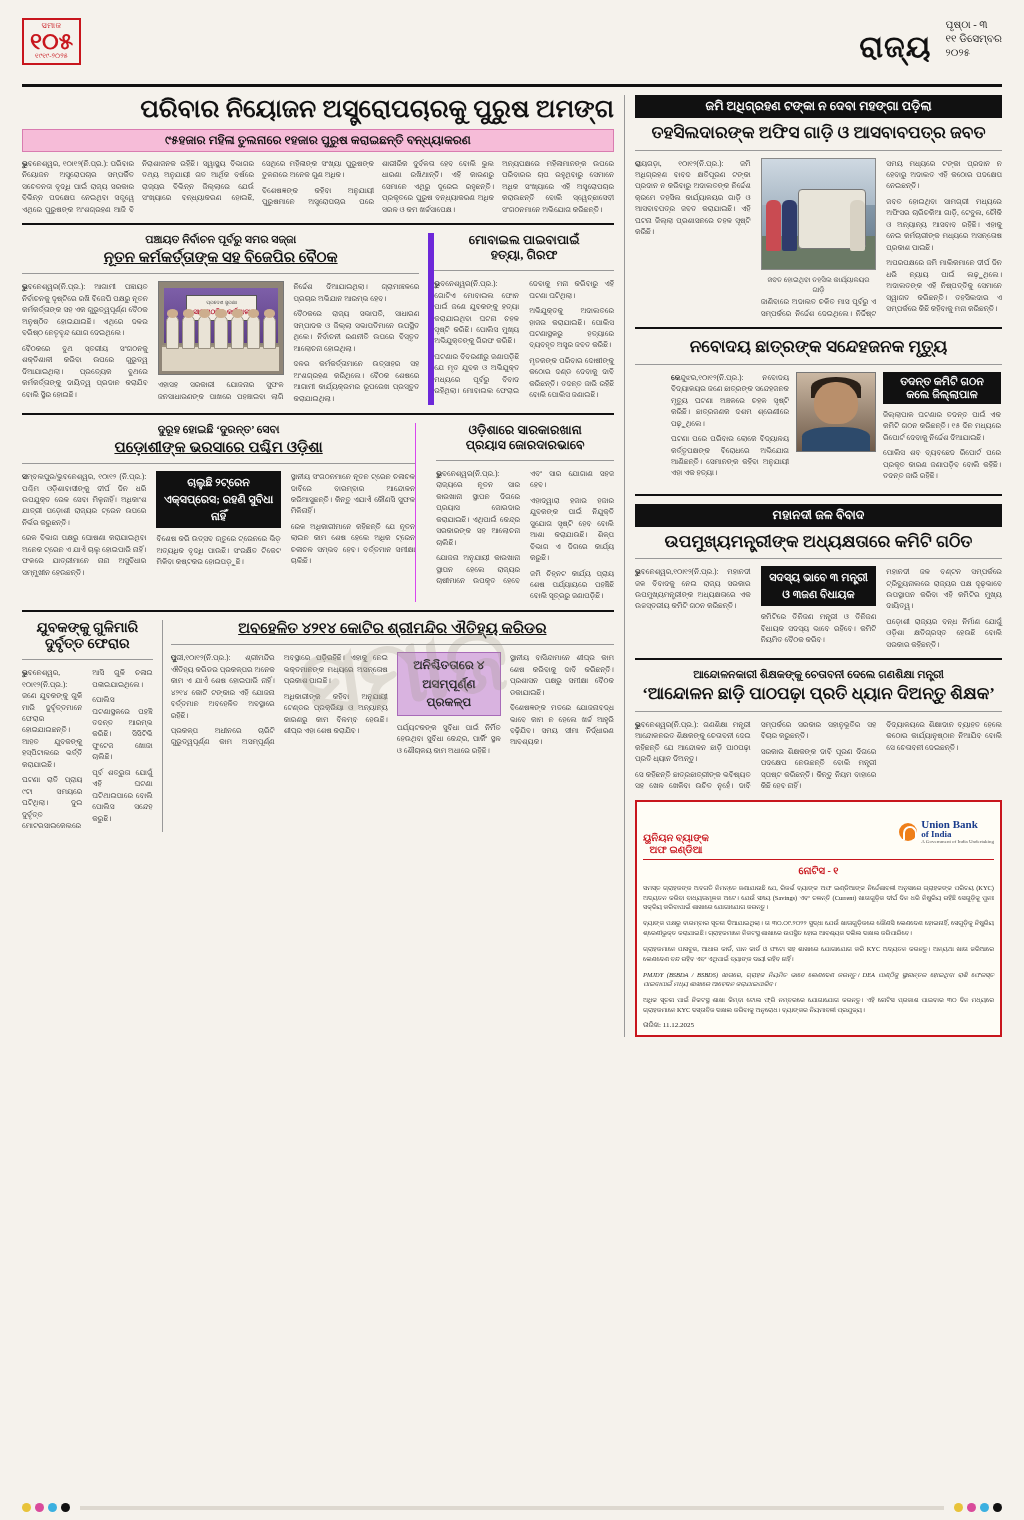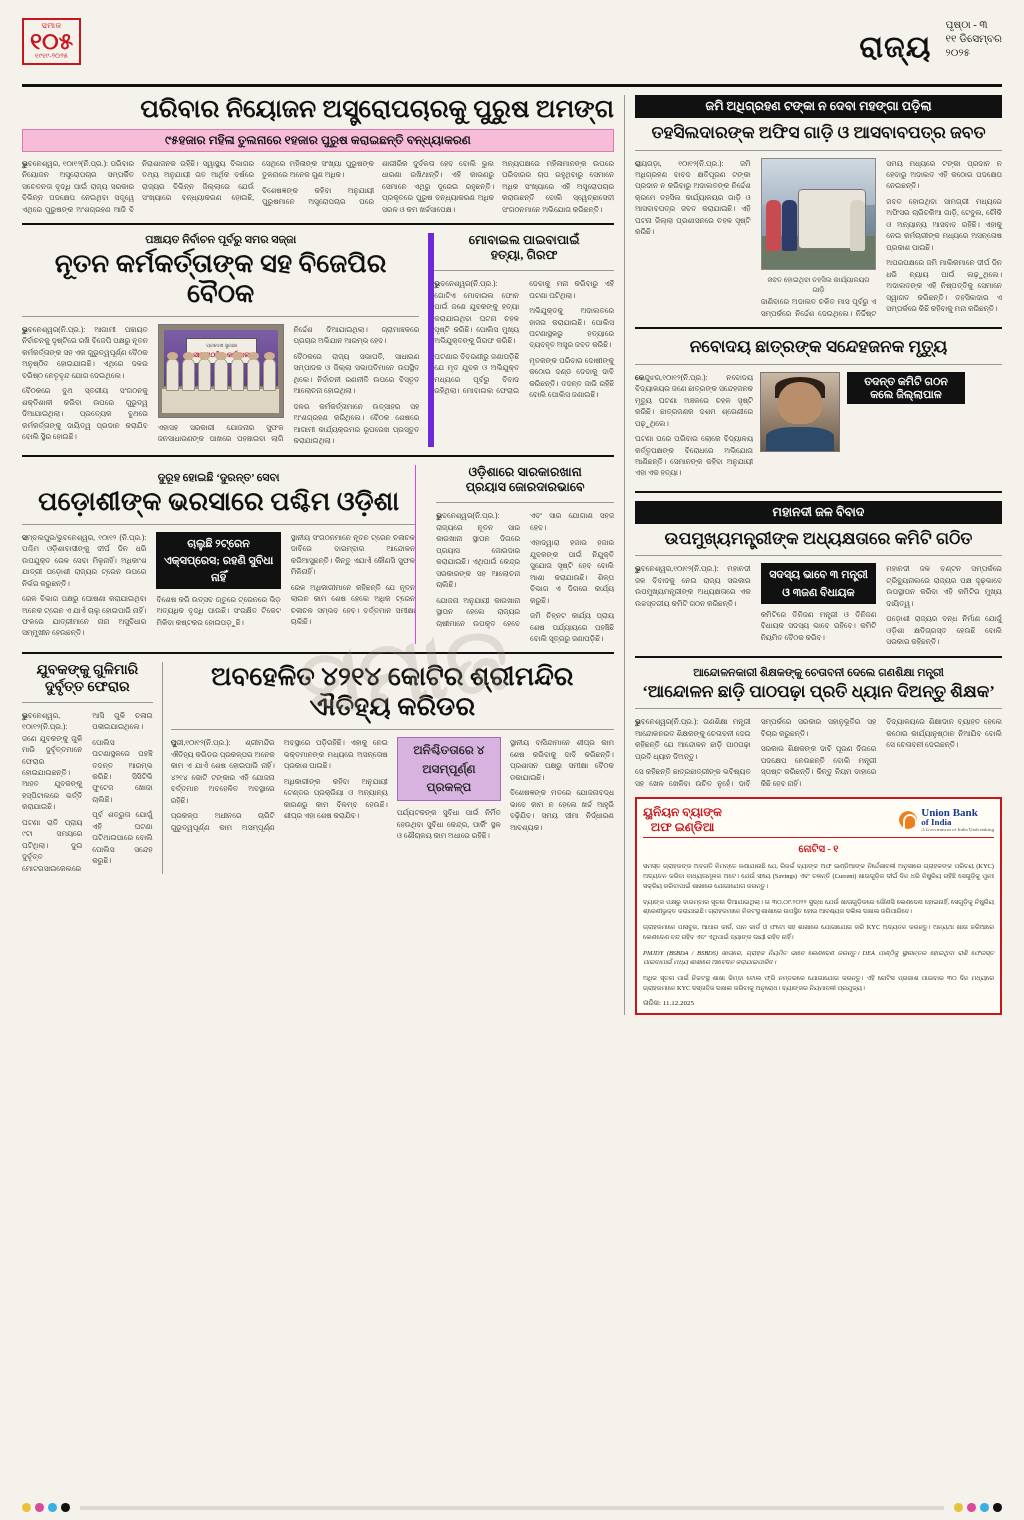--- a/index.html
+++ b/index.html
@@ -44,21 +44,21 @@
   
   .body-grid{display:flex;gap:10px;margin-top:8px;}
   .col-left{width:592px;}
   .col-right{width:368px;border-left:1px solid #999;padding-left:10px;}
 
   
   .headline{
     font-weight:bold;text-align:center;line-height:1.15;color:#111;
   }
   .h-xl{font-size:25px;text-align:right;}
-  .h-lg{font-size:26px;}
+  .h-lg{font-size:15px;text-decoration:underline;}
   .h-md{font-size:17px;}
   .h-sm{font-size:14px;}
   .kicker{
     text-align:center;font-size:11px;font-weight:bold;color:#111;margin-bottom:3px;
   }
   .pinkbar{
     background:#f6bcd8;border:1px solid #d97cb0;
     text-align:center;font-size:12px;font-weight:bold;padding:3px 4px;margin:5px 0 6px 0;
   }
   .blackbar{
@@ -114,21 +114,21 @@
   
   .ad-box{
     border:2px solid #c8161d;background:#fffdf6;padding:6px;margin-top:8px;
   }
   .ad-head{display:flex;align-items:center;justify-content:space-between;border-bottom:1px solid #c8161d;padding-bottom:3px;}
   .ub-logo{display:flex;align-items:center;gap:4px;}
   .ub-mark{width:18px;height:18px;border-radius:50%;background:#ef7f1a;position:relative;}
   .ub-mark:after{content:"";position:absolute;left:4px;top:3px;width:10px;height:12px;border:2px solid #fff;border-radius:50% 50% 0 0;border-bottom:none;}
   .ub-name{font-size:11px;font-weight:bold;color:#1a3c8c;line-height:1;}
   .ub-sub{font-size:5px;color:#555;}
-  .ub-left{font-size:12px;color:#c8161d;font-weight:bold;line-height:1.2;text-align:center;}
+  .ub-left{font-size:10px;color:#c8161d;font-weight:bold;line-height:1.2;text-align:center;margin-top:24px;}
   .ad-title{text-align:center;font-size:10px;font-weight:bold;color:#c8161d;margin:5px 0 4px;}
   .ad-text{font-size:6.4px;line-height:1.5;text-align:justify;color:#222;}
   .ad-date{font-size:7px;margin-top:6px;color:#222;}
 
   
   .footer{
     position:absolute;left:22px;right:22px;bottom:8px;
     display:flex;align-items:center;justify-content:space-between;
   }
   .dots{display:flex;gap:4px;}
@@ -231,21 +231,21 @@
             <p class="lead">ଭୁବନେଶ୍ୱର(ନି.ପ୍ର.): ଗୋଟିଏ ମୋବାଇଲ ଫୋନ ପାଇଁ ଜଣେ ଯୁବକଙ୍କୁ ହତ୍ୟା କରାଯାଇଥିବା ଘଟନା ଚହଳ ସୃଷ୍ଟି କରିଛି। ପୋଲିସ ମୁଖ୍ୟ ଅଭିଯୁକ୍ତଙ୍କୁ ଗିରଫ କରିଛି।</p>
             <p>ଘଟଣାର ବିବରଣୀରୁ ଜଣାପଡ଼ିଛି ଯେ ମୃତ ଯୁବକ ଓ ଅଭିଯୁକ୍ତ ମଧ୍ୟରେ ପୂର୍ବରୁ ବିବାଦ ରହିଥିଲା। ମୋବାଇଲ ଫେରାଇ ଦେବାକୁ ମନା କରିବାରୁ ଏହି ଘଟଣା ଘଟିଥିଲା।</p>
             <p>ଅଭିଯୁକ୍ତକୁ ଅଦାଲତରେ ହାଜର କରାଯାଇଛି। ପୋଲିସ ଘଟଣାସ୍ଥଳରୁ ହତ୍ୟାରେ ବ୍ୟବହୃତ ଅସ୍ତ୍ର ଜବତ କରିଛି।</p>
             <p>ମୃତକଙ୍କ ପରିବାର ଦୋଷୀଙ୍କୁ କଠୋର ଦଣ୍ଡ ଦେବାକୁ ଦାବି କରିଛନ୍ତି। ତଦନ୍ତ ଜାରି ରହିଛି ବୋଲି ପୋଲିସ ଜଣାଇଛି।</p>
           </div>
         </div>
       </div>
 
       <div class="hrule-dark"></div>
 
-      <div style="display:flex;align-items:center;">
+      <div style="display:flex;">
         <div style="width:398px;">
           <div class="kicker">ଦୁରୂହ ହୋଇଛି ‘ଦୁରନ୍ତ’ ସେବା</div>
           <div class="headline h-lg">ପଡ଼ୋଶୀଙ୍କ ଭରସାରେ ପଶ୍ଚିମ ଓଡ଼ିଶା</div>
           <div class="hrule"></div>
           <div class="cols3 body-text">
             <p class="lead">ସମ୍ବଲପୁର/ଭୁବନେଶ୍ୱର, ୧୦ା୧୨ (ନି.ପ୍ର.): ପଶ୍ଚିମ ଓଡ଼ିଶାବାସୀଙ୍କୁ ଦୀର୍ଘ ଦିନ ଧରି ଉପଯୁକ୍ତ ରେଳ ସେବା ମିଳୁନାହିଁ। ଅଧିକାଂଶ ଯାତ୍ରୀ ପଡ଼ୋଶୀ ରାଜ୍ୟର ଟ୍ରେନ ଉପରେ ନିର୍ଭର କରୁଛନ୍ତି।</p>
             <p>ରେଳ ବିଭାଗ ପକ୍ଷରୁ ଘୋଷଣା କରାଯାଇଥିବା ଅନେକ ଟ୍ରେନ ଏ ଯାଏଁ ଚାଲୁ ହୋଇପାରି ନାହିଁ। ଫଳରେ ଯାତ୍ରୀମାନେ ନାନା ଅସୁବିଧାର ସମ୍ମୁଖୀନ ହେଉଛନ୍ତି।</p>
             <div class="blackbar small">ଚାଲୁଛି ୨ଟ୍ରେନ ଏକ୍ସପ୍ରେସ; ରହଣି ସୁବିଧା ନାହିଁ</div>
             <p>ବିଶେଷ କରି ଉତ୍ସବ ଋତୁରେ ଟ୍ରେନରେ ଭିଡ଼ ଅତ୍ୟଧିକ ବୃଦ୍ଧି ପାଉଛି। ସଂରକ୍ଷିତ ଟିକେଟ ମିଳିବା କଷ୍ଟକର ହୋଇପଡ଼ୁଛି।</p>
             <p>ସ୍ଥାନୀୟ ସଂଗଠନମାନେ ନୂତନ ଟ୍ରେନ ଚଳାଚଳ ଦାବିରେ ବାରମ୍ବାର ଆନ୍ଦୋଳନ କରିଆସୁଛନ୍ତି। କିନ୍ତୁ ଏଯାଏଁ କୌଣସି ସୁଫଳ ମିଳିନାହିଁ।</p>
@@ -319,33 +319,37 @@
           <p>ଅପରପକ୍ଷରେ ଜମି ମାଲିକମାନେ ଦୀର୍ଘ ଦିନ ଧରି ନ୍ୟାୟ ପାଇଁ ଲଢ଼ୁଥିଲେ। ଅଦାଲତଙ୍କ ଏହି ନିଷ୍ପତ୍ତିକୁ ସେମାନେ ସ୍ୱାଗତ କରିଛନ୍ତି। ତହସିଲଦାର ଏ ସମ୍ପର୍କରେ କିଛି କହିବାକୁ ମନା କରିଛନ୍ତି।</p>
         </div>
       </div>
 
       <div class="hrule-dark"></div>
 
       <div>
         <div class="headline h-md">ନବୋଦୟ ଛାତ୍ରଙ୍କ ସନ୍ଦେହଜନକ ମୃତ୍ୟୁ</div>
         <div class="hrule"></div>
         <div style="display:flex;gap:7px;">
-          <div style="width:118px;" class="body-text">
+          <div style="width:118px;margin-left:36px;" class="body-text">
             <p class="lead">କେନ୍ଦୁଝର,୧୦ା୧୨(ନି.ପ୍ର.): ନବୋଦୟ ବିଦ୍ୟାଳୟର ଜଣେ ଛାତ୍ରଙ୍କ ସନ୍ଦେହଜନକ ମୃତ୍ୟୁ ଘଟଣା ଅଞ୍ଚଳରେ ଚହଳ ସୃଷ୍ଟି କରିଛି। ଛାତ୍ରଜଣକ ଦଶମ ଶ୍ରେଣୀରେ ପଢ଼ୁଥିଲେ।</p>
             <p>ଘଟଣା ପରେ ପରିବାର ଲୋକେ ବିଦ୍ୟାଳୟ କର୍ତ୍ତୃପକ୍ଷଙ୍କ ବିରୋଧରେ ଅଭିଯୋଗ ଆଣିଛନ୍ତି। ସେମାନଙ୍କ କହିବା ଅନୁଯାୟୀ ଏହା ଏକ ହତ୍ୟା।</p>
           </div>
           <div style="width:80px;">
             <div class="portrait" style="height:78px;">
               <div class="hair"></div>
                 <div class="face"></div>
                 <div class="shirt"></div>
             </div>
           </div>
           <div style="width:118px;">
             <div class="blackbar small">ତଦନ୍ତ କମିଟି ଗଠନ କଲେ ଜିଲ୍ଲାପାଳ</div>
+            <div class="body-text">
+              <p>ଜିଲ୍ଲାପାଳ ଘଟଣାର ତଦନ୍ତ ପାଇଁ ଏକ କମିଟି ଗଠନ କରିଛନ୍ତି। ୧୫ ଦିନ ମଧ୍ୟରେ ରିପୋର୍ଟ ଦେବାକୁ ନିର୍ଦ୍ଦେଶ ଦିଆଯାଇଛି।</p>
+              <p>ପୋଲିସ ଶବ ବ୍ୟବଛେଦ ରିପୋର୍ଟ ପରେ ପ୍ରକୃତ କାରଣ ଜଣାପଡ଼ିବ ବୋଲି କହିଛି। ତଦନ୍ତ ଜାରି ରହିଛି।</p>
+            </div>
           </div>
         </div>
       </div>
 
       <div class="hrule-dark"></div>
 
       <div>
         <div class="blackbar">ମହାନଦୀ ଜଳ ବିବାଦ</div>
         <div class="headline h-md">ଉପମୁଖ୍ୟମନ୍ତ୍ରୀଙ୍କ ଅଧ୍ୟକ୍ଷତାରେ କମିଟି ଗଠିତ</div>
         <div class="hrule"></div>

